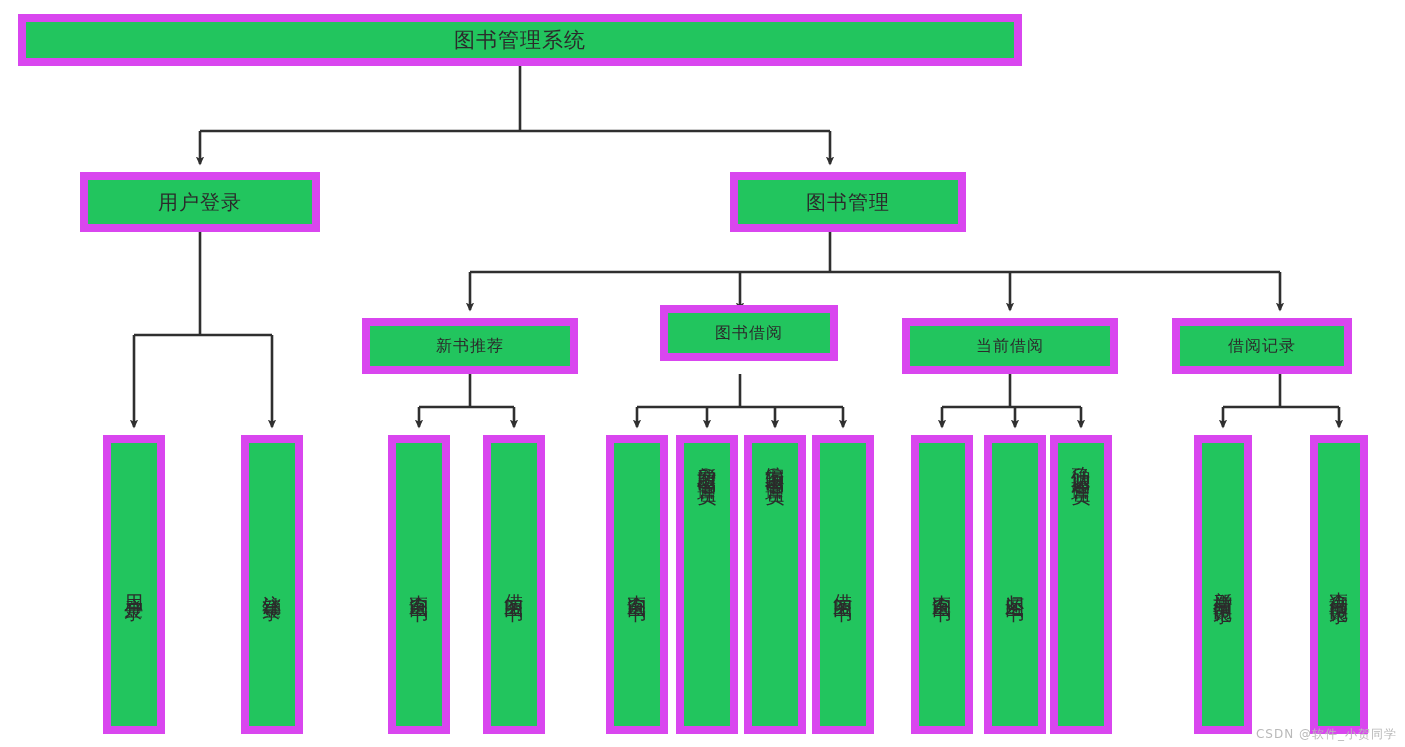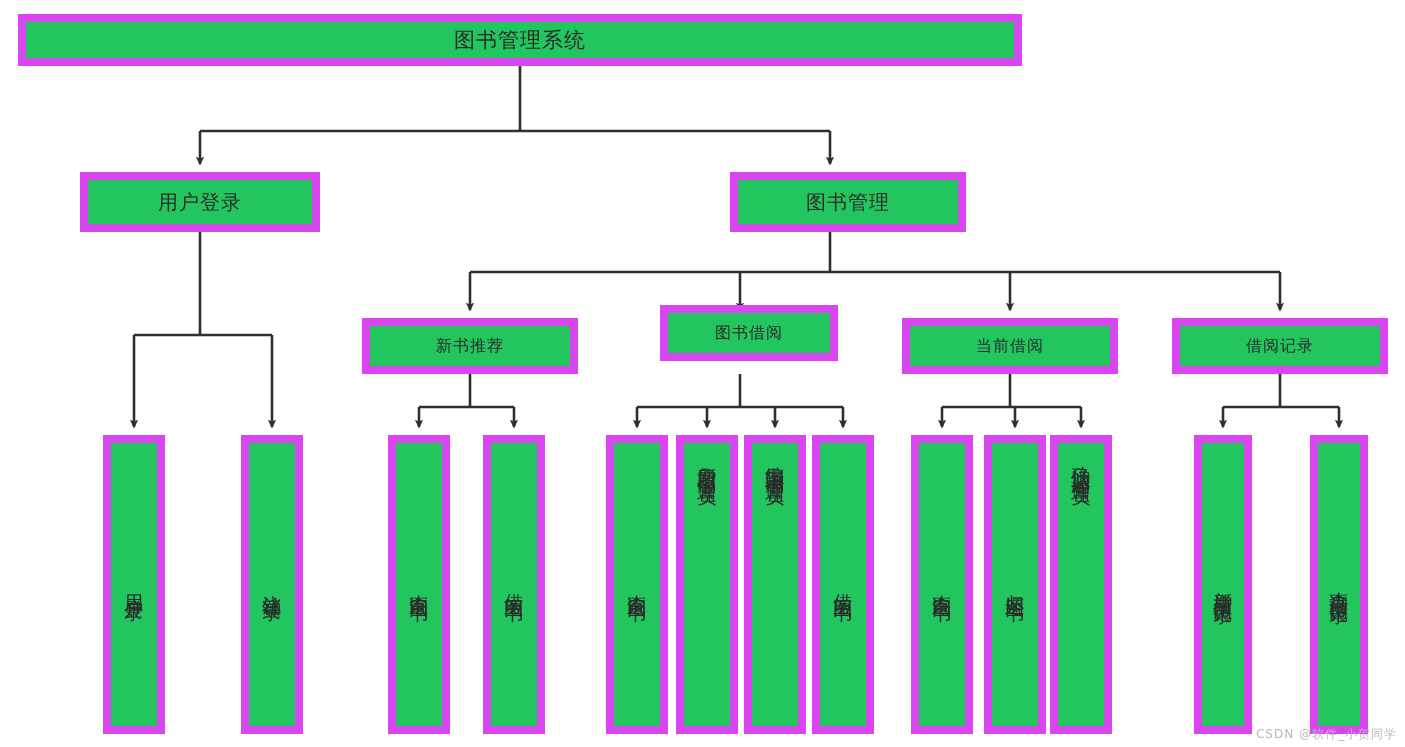--- a/index.html
+++ b/index.html
@@ -144,21 +144,21 @@
 
   <div class="node node-l3" style="left: 362px; top: 318px; width: 216px; height: 56px;">
     <span>新书推荐</span>
   </div>
   <div class="node node-l3" style="left: 632px; top: 305px; width: 178px; height: 56px; margin-left: 28px;">
     <span>图书借阅</span>
   </div>
   <div class="node node-l3" style="left: 902px; top: 318px; width: 216px; height: 56px;">
     <span>当前借阅</span>
   </div>
-  <div class="node node-l3" style="left: 1172px; top: 318px; width: 216px; height: 56px;">
+  <div class="node node-l3" style="left: 1172px; top: 318px; width: 180px; height: 56px;">
     <span>借阅记录</span>
   </div>
 
   <div class="node node-leaf leaf-center" style="left: 103px; top: 435px; width: 62px; height: 299px;">
     <span class="vtext">用户登录</span>
   </div>
   <div class="node node-leaf leaf-center" style="left: 241px; top: 435px; width: 62px; height: 299px;">
     <span class="vtext">注销登录</span>
   </div>
   <div class="node node-leaf leaf-center" style="left: 388px; top: 435px; width: 62px; height: 299px;">

